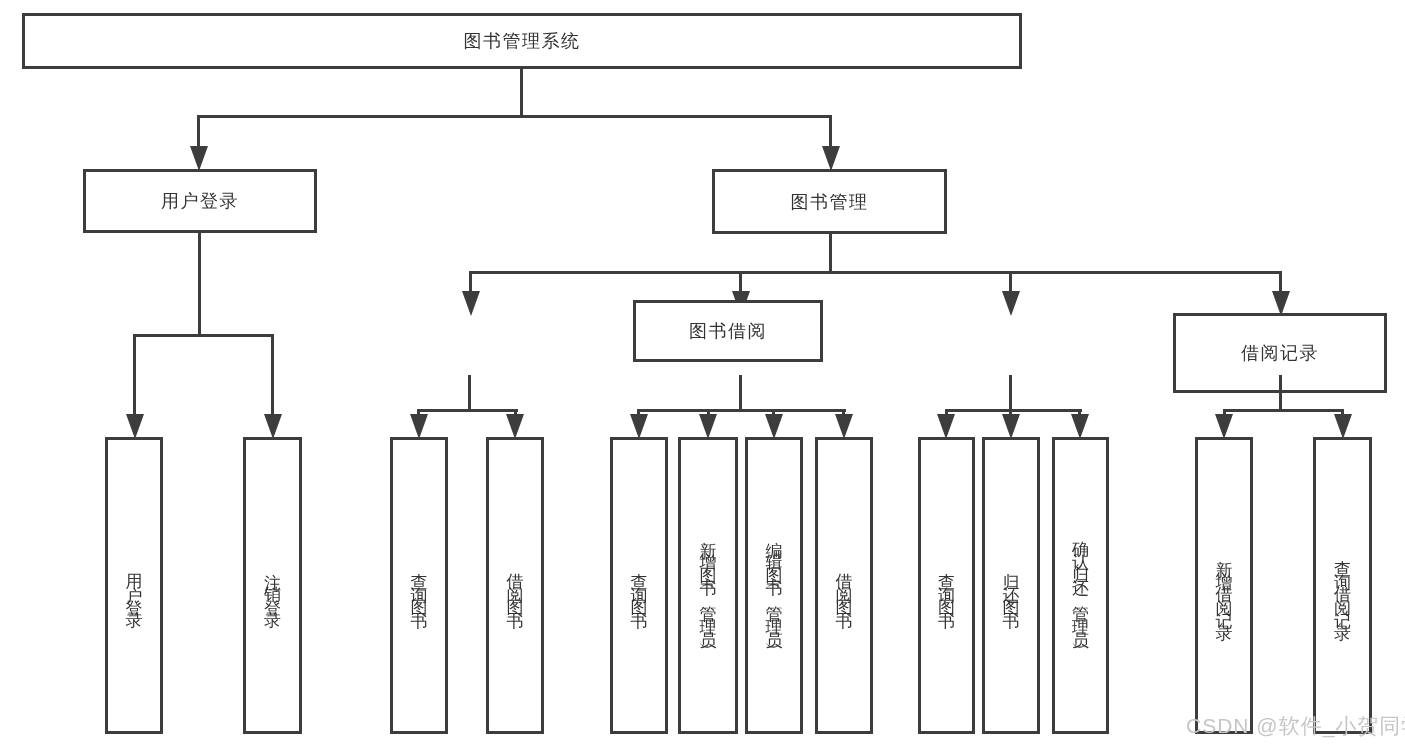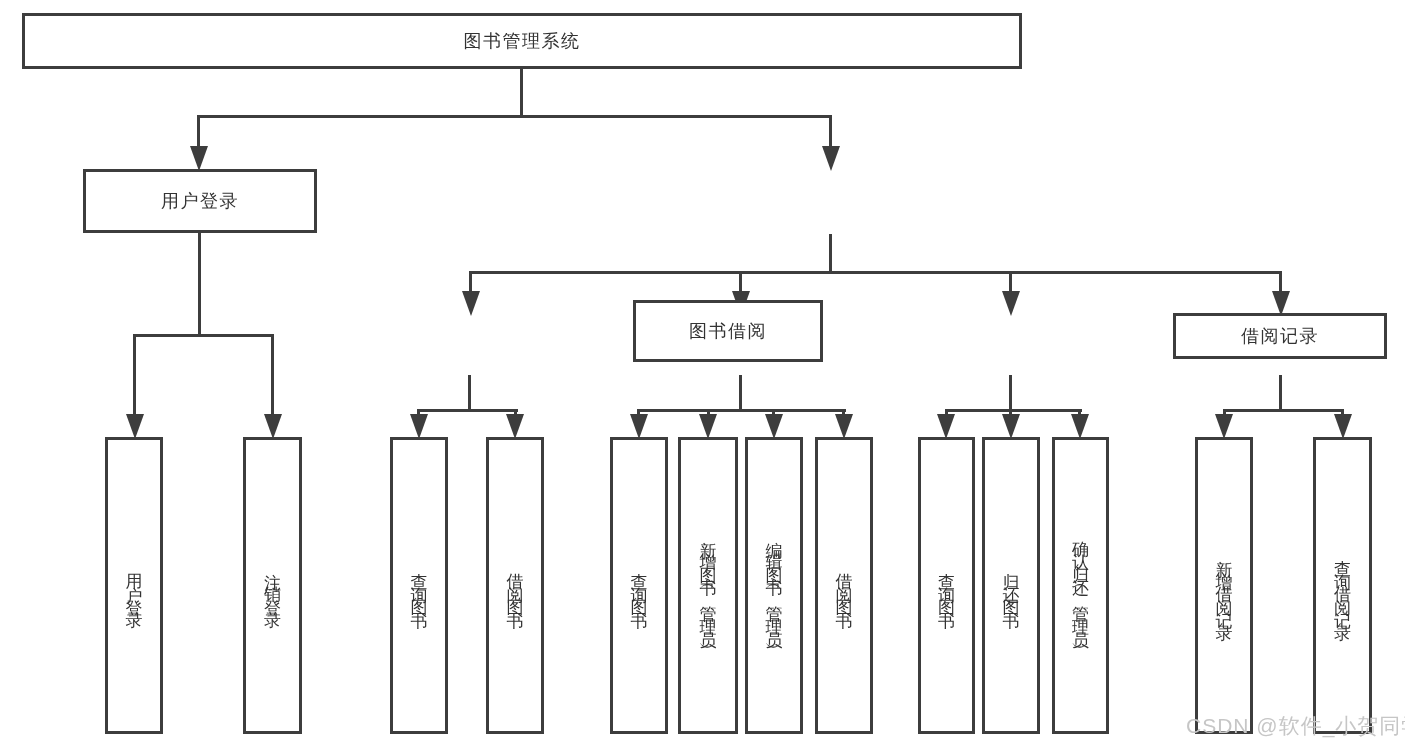--- a/index.html
+++ b/index.html
@@ -93,20 +93,23 @@
   <div class="vl" style="left:520px; top:69px; height:48px;"></div>
   <div class="hl" style="left:197px; top:115px; width:635px;"></div>
   <div class="vl" style="left:197px; top:115px; height:33px;"></div>
   <div class="arrow" style="left:190px; top:146px;"></div>
   <div class="vl" style="left:829px; top:115px; height:33px;"></div>
   <div class="arrow" style="left:822px; top:146px;"></div>
 
   <div class="box" style="left:83px; top:169px; width:234px; height:64px;">
     <span class="hlabel">用户登录</span>
   </div>
+  <div class="box" style="left:712px; top:169px; width:235px; height:65px;">
+    <span class="hlabel">图书管理</span>
+  </div>
 
   <div class="vl" style="left:198px; top:233px; height:103px;"></div>
   <div class="hl" style="left:133px; top:334px; width:141px;"></div>
   <div class="vl" style="left:133px; top:334px; height:82px;"></div>
   <div class="arrow" style="left:126px; top:414px;"></div>
   <div class="vl" style="left:271px; top:334px; height:82px;"></div>
   <div class="arrow" style="left:264px; top:414px;"></div>
 
   <div class="vl" style="left:829px; top:234px; height:40px;"></div>
   <div class="hl" style="left:469px; top:271px; width:813px;"></div>
@@ -115,21 +118,21 @@
   <div class="vl" style="left:739px; top:271px; height:21px;"></div>
   <div class="arrow" style="left:732px; top:291px;"></div>
   <div class="vl" style="left:1009px; top:271px; height:21px;"></div>
   <div class="arrow" style="left:1002px; top:291px;"></div>
   <div class="vl" style="left:1279px; top:271px; height:21px;"></div>
   <div class="arrow" style="left:1272px; top:291px;"></div>
 
   <div class="box" style="left:633px; top:300px; width:190px; height:62px;">
     <span class="hlabel">图书借阅</span>
   </div>
-  <div class="box" style="left:1173px; top:313px; width:214px; height:46px;">
+  <div class="box" style="left:1173px; top:313px; width:214px; height:80px;">
     <span class="hlabel">借阅记录</span>
   </div>
 
   <div class="vl" style="left:468px; top:375px; height:36px;"></div>
   <div class="hl" style="left:417px; top:409px; width:101px;"></div>
   <div class="vl" style="left:417px; top:409px; height:9px;"></div>
   <div class="arrow" style="left:410px; top:414px;"></div>
   <div class="vl" style="left:514px; top:409px; height:9px;"></div>
   <div class="arrow" style="left:506px; top:414px;"></div>
 

